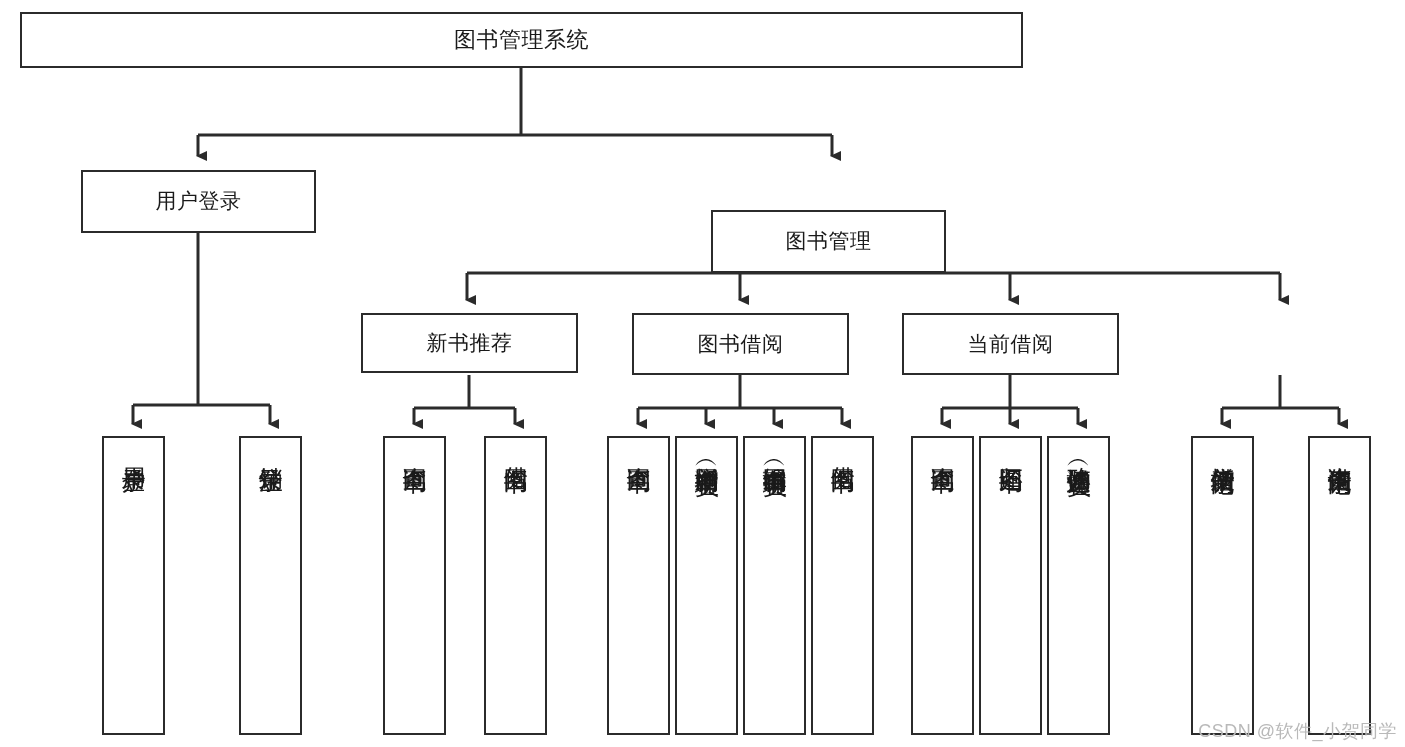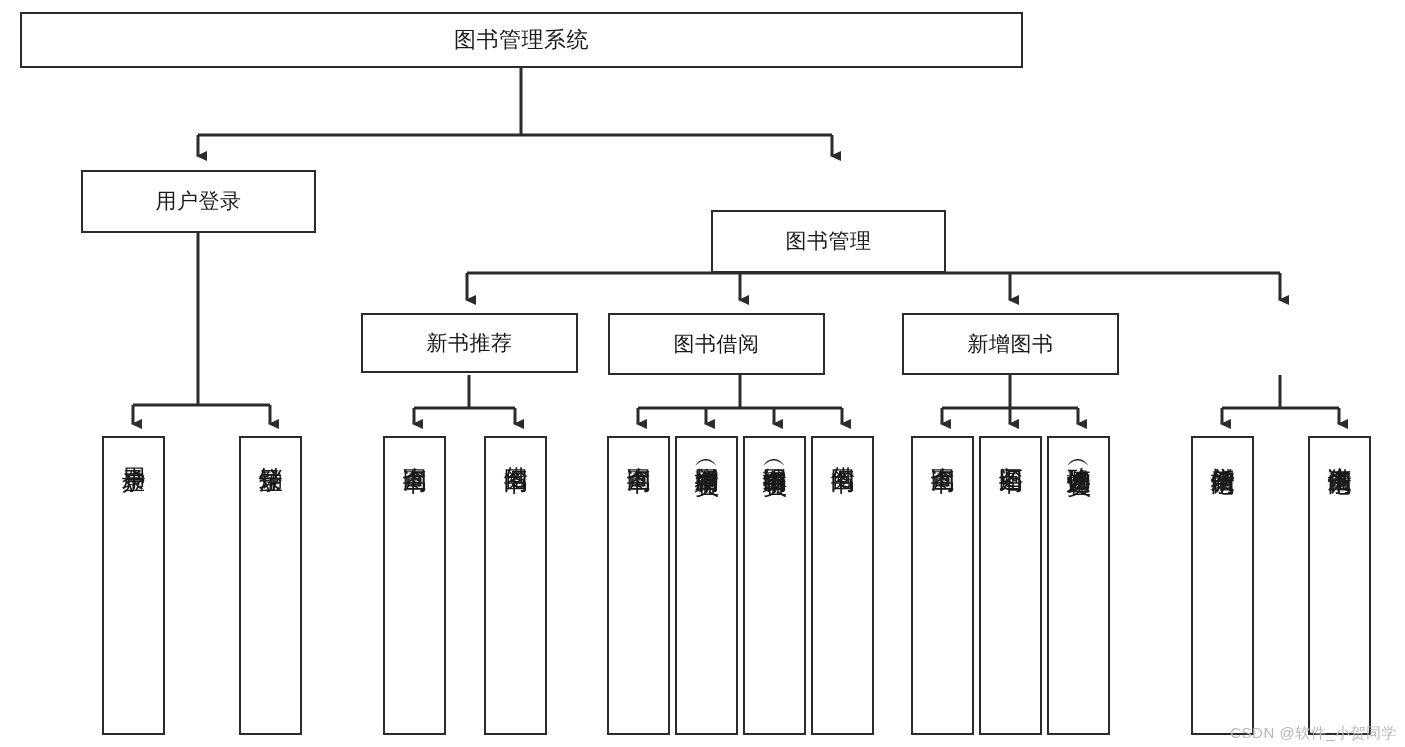--- a/index.html
+++ b/index.html
@@ -58,21 +58,21 @@
     white-space: nowrap;
     transform: none;
   }
   .node.root .label {
     font-size: 22px;
   }
   .watermark {
     position: absolute;
     right: 8px;
     bottom: 4px;
-    font-size: 15px;
+    font-size: 18px;
     color: #b9b9b9;
     letter-spacing: 0.5px;
     white-space: nowrap;
     user-select: none;
   }
 </style>
 </head>
 <body>
 
 <div id="canvas">
@@ -136,26 +136,26 @@
   </div>
 
   <div class="node horiz" style="left:711px; top:170px; width:235px; height:63px;margin-top:40px;">
     <span class="label">图书管理</span>
   </div>
 
   <div class="node horiz" style="left:361px; top:313px; width:217px; height:60px;">
     <span class="label">新书推荐</span>
   </div>
 
-  <div class="node horiz" style="left:608px; top:313px; width:217px; height:62px;">
+  <div class="node horiz" style="left:632px; top:313px; width:217px; height:62px;">
     <span class="label">图书借阅</span>
   </div>
 
   <div class="node horiz" style="left:902px; top:313px; width:217px; height:62px;">
-    <span class="label">新增图书</span>
+    <span class="label">当前借阅</span>
   </div>
 
 
   <div class="node vert" style="left:102px; top:436px; width:63px; height:299px;">
     <span class="label">用户登录</span>
   </div>
   <div class="node vert" style="left:239px; top:436px; width:63px; height:299px;">
     <span class="label">注销登录</span>
   </div>
 

